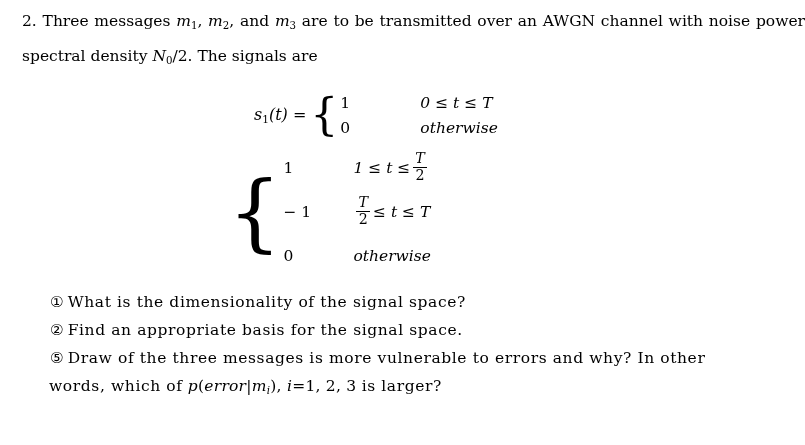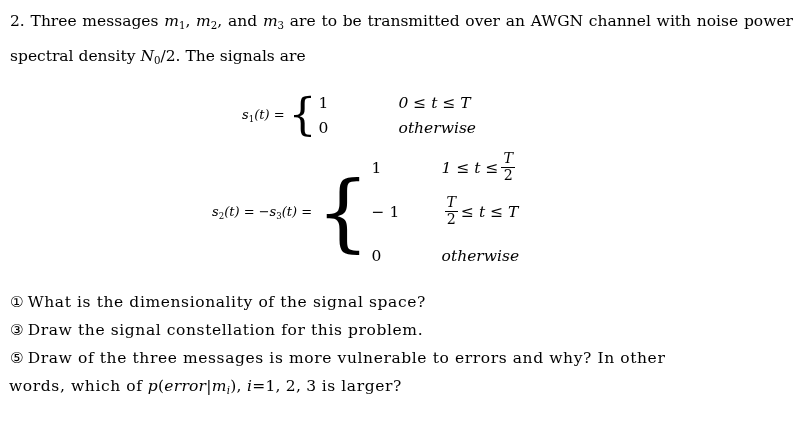--- a/index.html
+++ b/index.html
@@ -13,21 +13,21 @@
     font-family: "DejaVu Serif", serif;
     color: #000000;
     overflow: hidden;
     position: relative;
   }
   .page {
     position: relative;
     width: 805px;
     height: 445px;
     box-sizing: border-box;
-    padding: 6px 10px 0 10px;
+    padding: 6px 10px 0 22px;
   }
 
   
   .mi { font-family: "DejaVu Serif", serif; font-style: italic; }
   .mn { font-family: "DejaVu Serif", serif; font-style: normal; }
   .it { font-style: italic; }
   sub.sb {
     font-size: 0.66em;
     vertical-align: -0.3em;
     font-style: italic;
@@ -55,21 +55,21 @@
   .eq-row {
     display: flex;
     align-items: center;
     justify-content: flex-start;
     font-size: 15.5px;
   }
 
   #eq1 { margin-top: 14px; padding-left: 232px; }
   #eq2 { margin-top: 6px;  padding-left: 202px; }
 
-  .lhs { white-space: nowrap; font-size: 13px; }
+  .lhs { white-space: nowrap; font-size: 16px; }
 
   .brace {
     font-family: "DejaVu Serif", serif;
     font-style: normal;
     font-weight: normal;
     line-height: 1;
     display: inline-block;
     margin: 0 2px 0 4px;
   }
   .brace2 { font-size: 44px; }
@@ -114,20 +114,21 @@
   .qlist {
     margin: 10px 0 0 0;
     padding: 0;
     list-style: none;
     font-size: 15.5px;
   }
   .qlist li {
     line-height: 28px;
     white-space: nowrap;
     letter-spacing: 0.25px;
+    margin-left: 28px;
   }
   .qmark {
     font-family: "DejaVu Sans", sans-serif;
     font-size: 15px;
     margin-right: 4px;
   }
   .q5 { white-space: normal; width: 790px; }
   .q5 .cont {
     display: block;
     margin-left: -1px;
@@ -162,25 +163,20 @@
         <span class="ccond">0 ≤ t ≤ T</span>
       </span>
       <span class="crow">
         <span class="cval mn">0</span>
         <span class="ccond">otherwise</span>
       </span>
     </span>
   </div>
 
   <div class="eq-row" id="eq2">
-    <span class="lhs">
-      <span class="mi">s</span><sub class="sbn">2</sub><span class="it">(t)</span>
-      <span class="mn">= −</span><span class="mi">s</span><sub class="sbn">3</sub><span class="it">(t)</span>
-      <span class="mn">=</span>
-    </span>
     <span class="brace brace3">{</span>
     <span class="cases">
       <span class="crow">
         <span class="cval mn">1</span>
         <span class="ccond">1 ≤ t ≤</span>
         <span class="frac">
           <span class="nu it">T</span>
           <span class="de mn">2</span>
         </span>
       </span>
@@ -197,21 +193,21 @@
         <span class="ccond">otherwise</span>
       </span>
     </span>
   </div>
 
   <ul class="qlist">
     <li>
       <span class="qmark">①</span><span class="spread">What is the dimensionality of the signal space?</span>
     </li>
     <li>
-      <span class="qmark">③</span><span class="spread">Draw the signal constellation for this problem.</span>
+      <span class="qmark">②</span><span class="spread">Find an appropriate basis for the signal space.</span>
     </li>
     <li class="q5">
       <span class="qmark">⑤</span><span class="spread">Draw of the three messages is more vulnerable to errors and why? In other</span>
       <span class="cont">
         <span class="spread">words, which of</span>
         <span class="mi"><span>p</span><span class="mn">(</span><span class="it">error</span><span class="mn">|</span><span class="it">m</span><sub class="sb">i</sub><span class="mn">)</span></span><span class="mn">,</span>
         <span class="mi">i</span><span class="mn">=</span><span class="mn">1, 2, 3</span>
         <span class="spread">is larger?</span>
       </span>
     </li>

